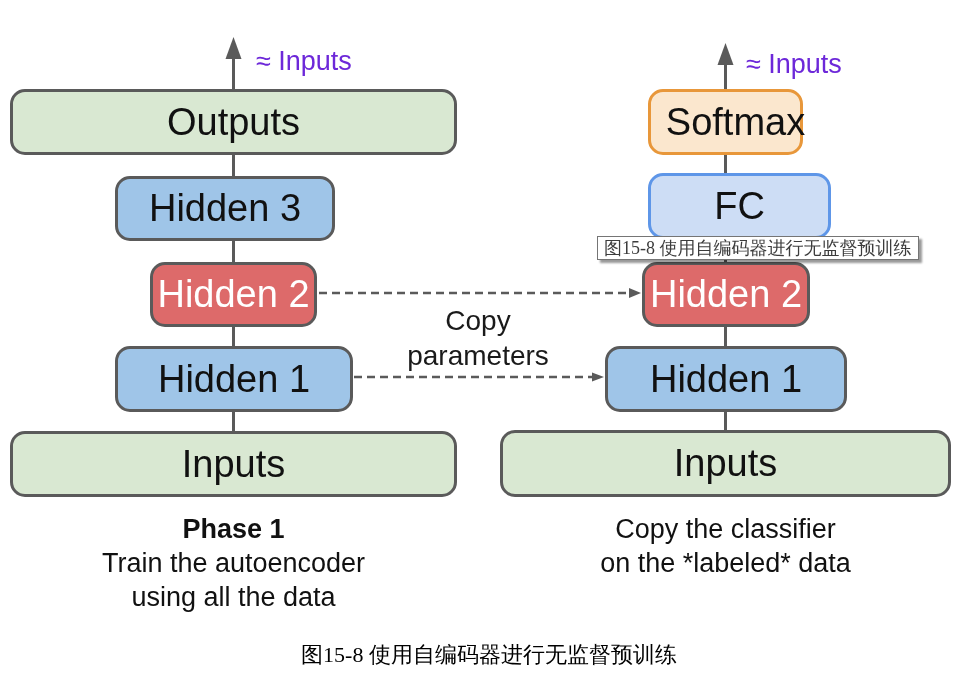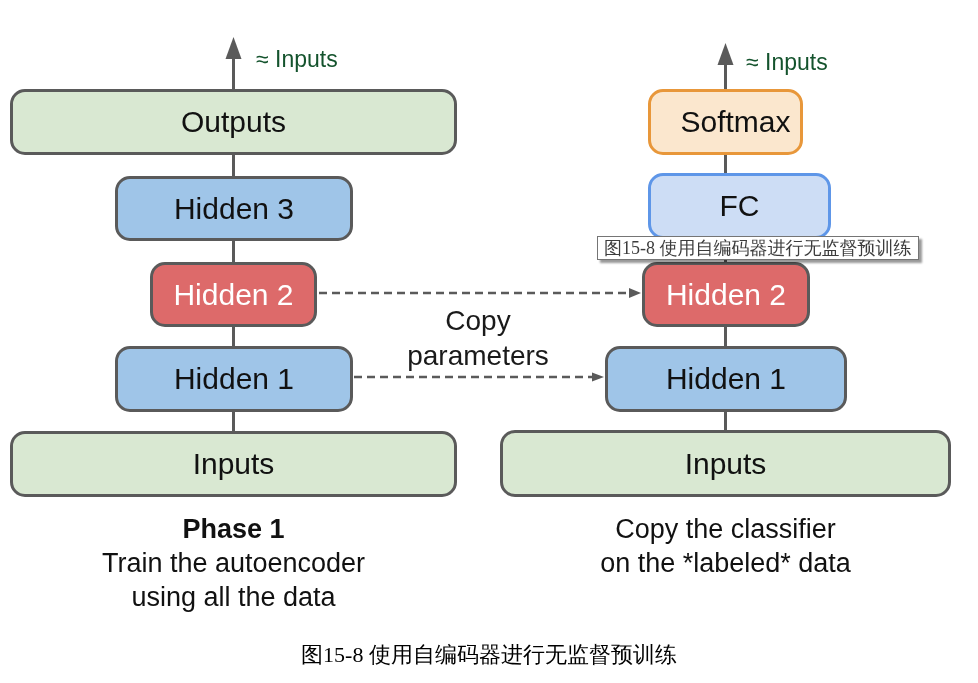--- a/index.html
+++ b/index.html
@@ -3,41 +3,41 @@
 <meta charset="utf-8">
 <style>
   html,body{margin:0;padding:0;background:#fff;}
   #canvas{
     position:relative;width:978px;height:683px;background:#ffffff;overflow:hidden;
     font-family:"Liberation Sans","DejaVu Sans",sans-serif;color:#111;
   }
   svg.connector-layer{position:absolute;left:0;top:0;width:978px;height:683px;}
   .box{
     position:absolute;display:flex;align-items:center;justify-content:center;
-    border-radius:15px;font-size:30px;box-sizing:border-box;
+    border-radius:15px;font-size:38px;box-sizing:border-box;
     border:3.5px solid var(--border-gray,#5a5a5a);
   }
   .box.green{background:var(--box_green_fill,#d9e8d2);}
   .box.blue{background:var(--box_blue_fill,#9fc5e8);}
   .box.red{background:var(--box_red_fill,#dd6a6a);color:#ffffff;}
   .box.fc{background:var(--box_fc_fill,#cdddf5);border-color:var(--box_fc_border,#5e96e8);}
   .box.softmax{background:var(--box_softmax_fill,#fbe7ce);border-color:var(--box_softmax_border,#e8973a);padding-left:20px;}
 
   .l-outputs {left:10px; top:89px; width:447px;height:66px;}
-  .l-hidden3 {left:115px;top:176px;width:238px;height:65px;}
+  .l-hidden3 {left:115px;top:176px;width:220px;height:65px;}
   .l-hidden2 {left:150px;top:262px;width:167px;height:65px;}
   .l-hidden1 {left:115px;top:346px;width:238px;height:66px;}
   .l-inputs  {left:10px; top:431px;width:447px;height:66px;}
   .r-softmax {left:648px;top:89px; width:155px;height:66px;}
   .r-fc      {left:648px;top:173px;width:183px;height:66px;}
   .r-hidden2 {left:642px;top:262px;width:168px;height:65px;}
   .r-hidden1 {left:605px;top:346px;width:242px;height:66px;}
   .r-inputs  {left:500px;top:430px;width:451px;height:67px;}
 
-  .approx-label{position:absolute;font-size:23px;color:#14532d;white-space:nowrap;}
+  .approx-label{position:absolute;font-size:27px;color:#6d28d9;white-space:nowrap;}
   .approx-inputs{left:256px;top:46px;}
   .approx-labels{left:746px;top:49px;}
 
   .copy-label{position:absolute;left:378px;top:303px;width:200px;text-align:center;
     font-size:28px;line-height:35px;color:#1a1a1a;}
 
   .phase-caption{position:absolute;width:351px;top:512px;text-align:center;
     font-size:27px;line-height:34px;color:#111;}
   .phase-caption .phase-title{font-weight:bold;}
   .phase-1{left:58px;}

